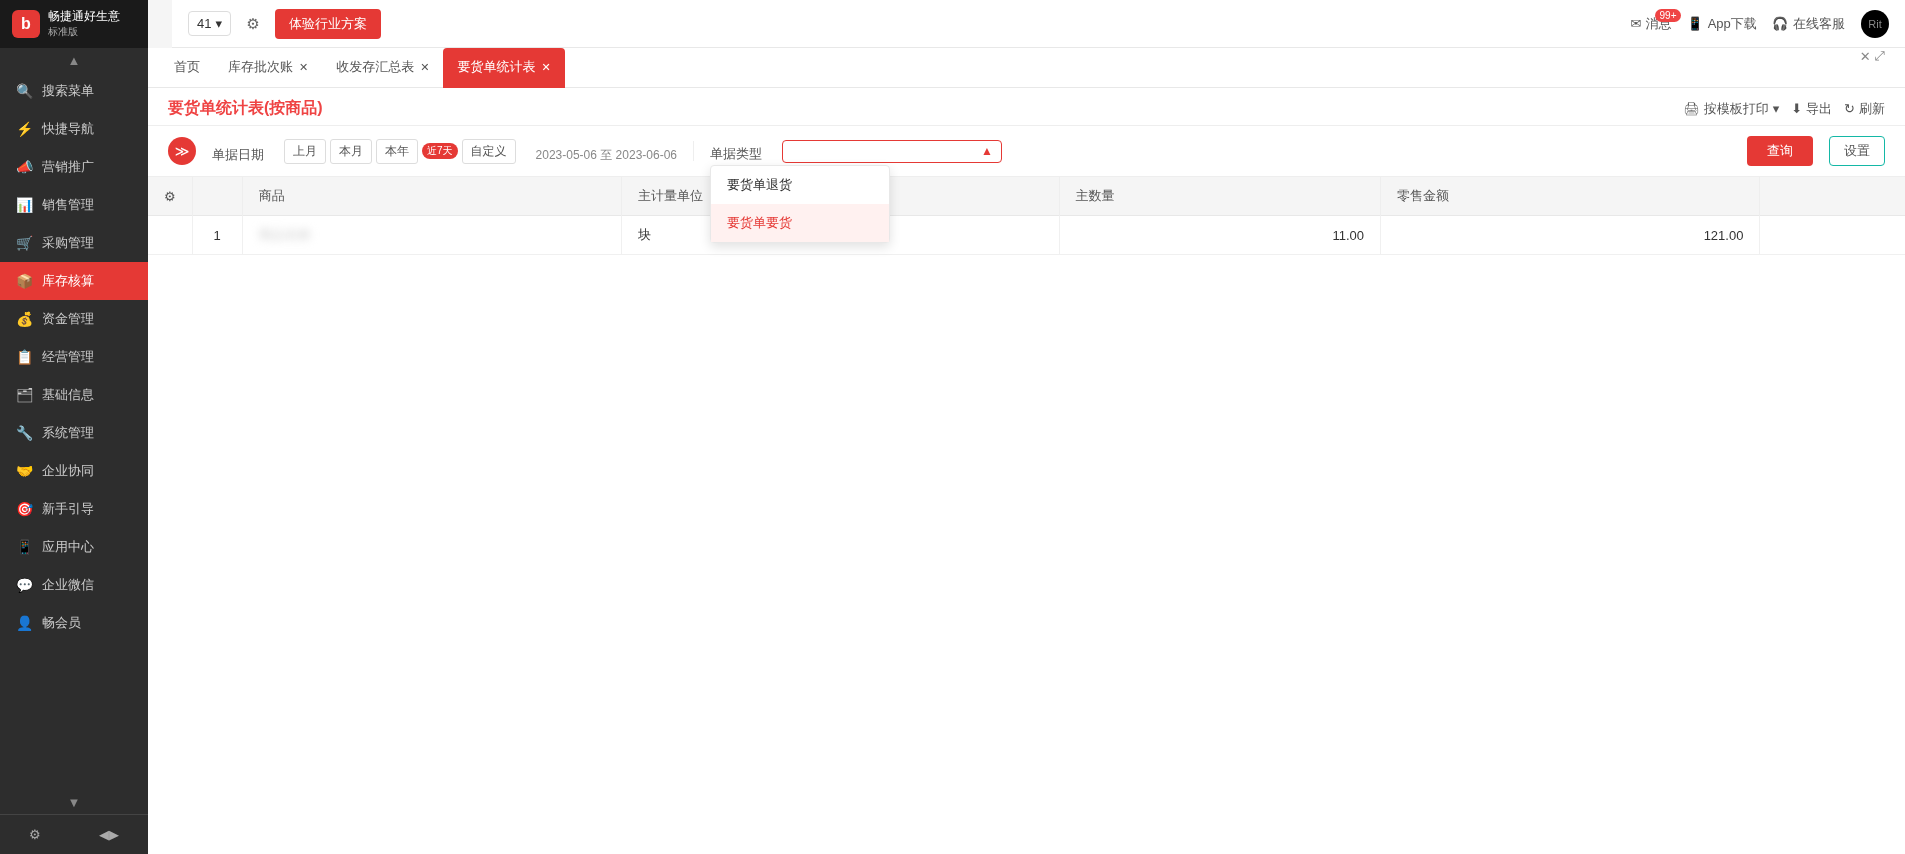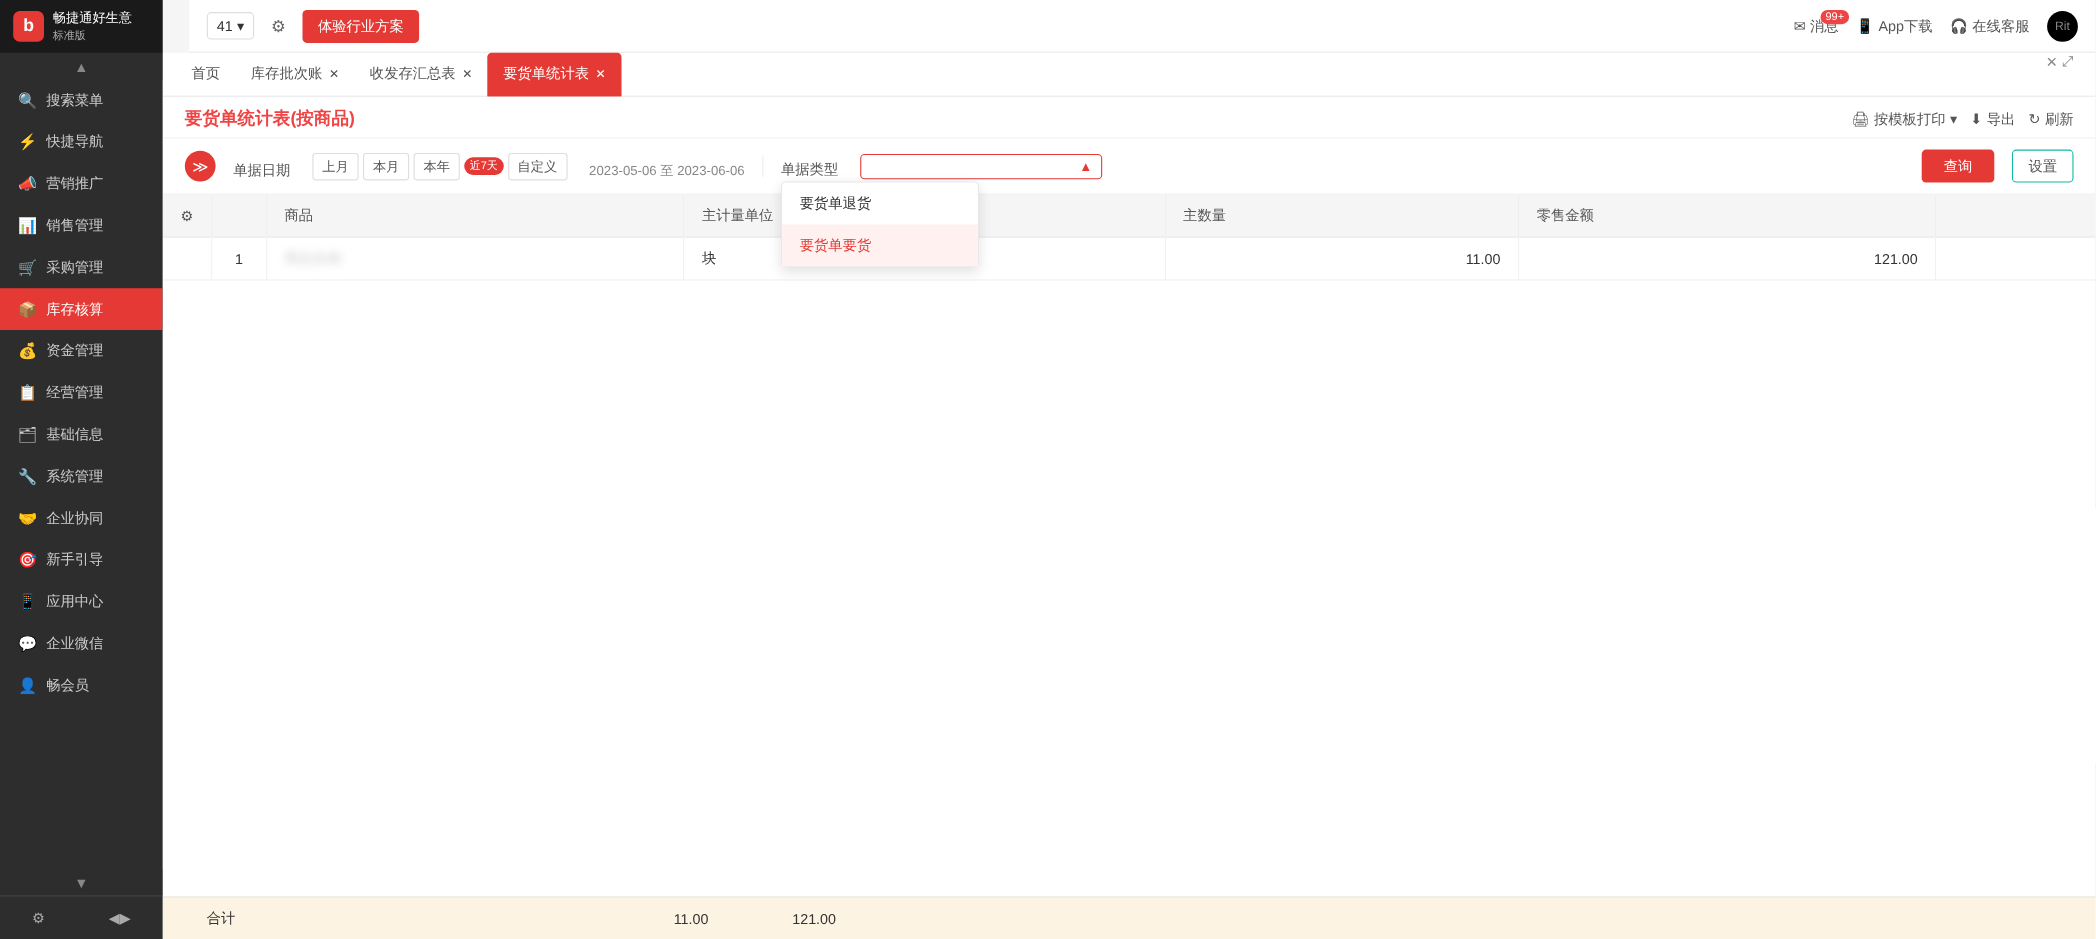--- a/index.html
+++ b/index.html
@@ -685,20 +685,14 @@
     <td><span class="blurred">商品名称</span></td>
     <td>块</td>
     <td class="td-num">11.00</td>
     <td class="td-num">121.00</td>
     <td></td>
   </tr>
           </tbody>
       </table>
     </div>
 
-    <div class="table-footer">
-      <span class="footer-label" style="margin-right:8px;"></span>
-      <span style="min-width:320px;">合计</span>
-      <span style="min-width:120px;text-align:right;display:inline-block;">11.00</span>
-      <span style="min-width:100px;text-align:right;display:inline-block;">121.00</span>
-    </div>
   </div>
 </div>
 
 </body></html>

